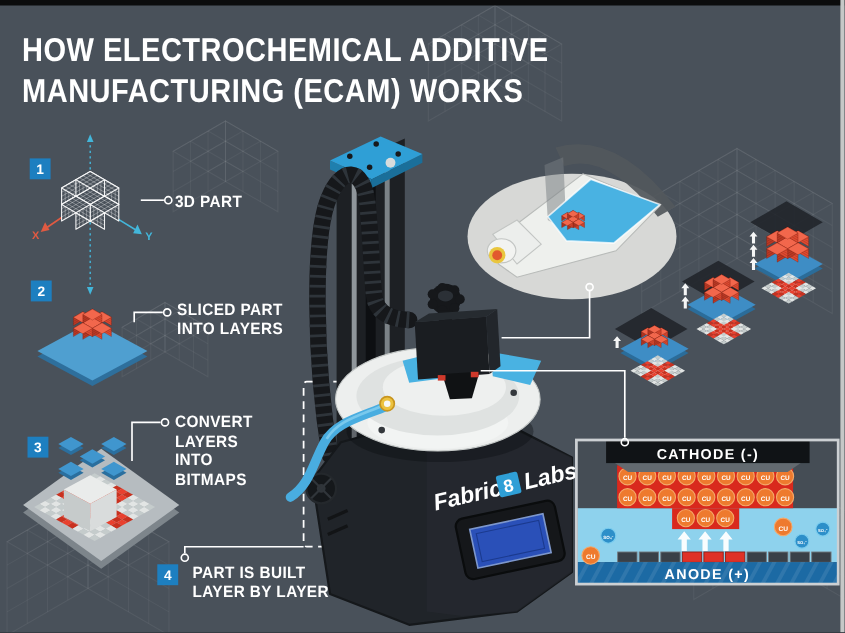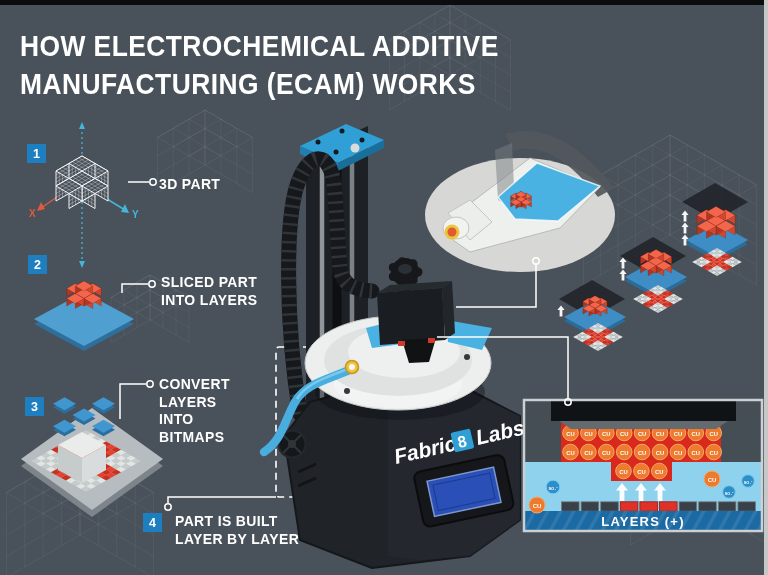--- a/index.html
+++ b/index.html
@@ -1251,17 +1251,18 @@
   <div>CONVERT</div>
   <div>LAYERS</div>
   <div>INTO</div>
   <div>BITMAPS</div>
 </div>
 <div class="steplabel" style="left:175px;top:512px">
   <div>PART IS BUILT</div>
   <div>LAYER BY LAYER</div>
 </div>
 
-<div class="celllabel" style="left:525px;top:514px;width:236px">LAYERS (+)</div>
+<div class="celllabel" style="left:551px;top:405px;width:185px">CATHODE (-)</div>
+<div class="celllabel" style="left:525px;top:514px;width:236px">ANODE (+)</div>
 
 <div class="edge-top"></div>
 <div class="edge-right"></div>
 </div>
 
 </body></html>

